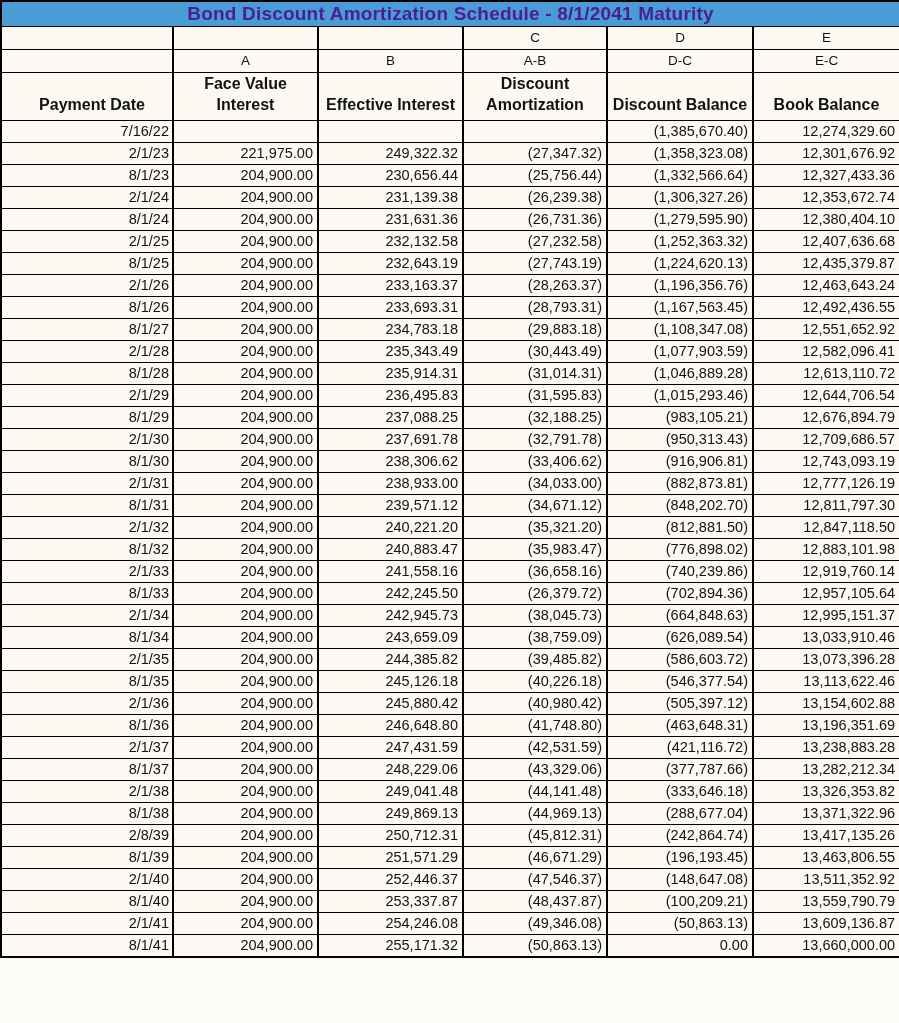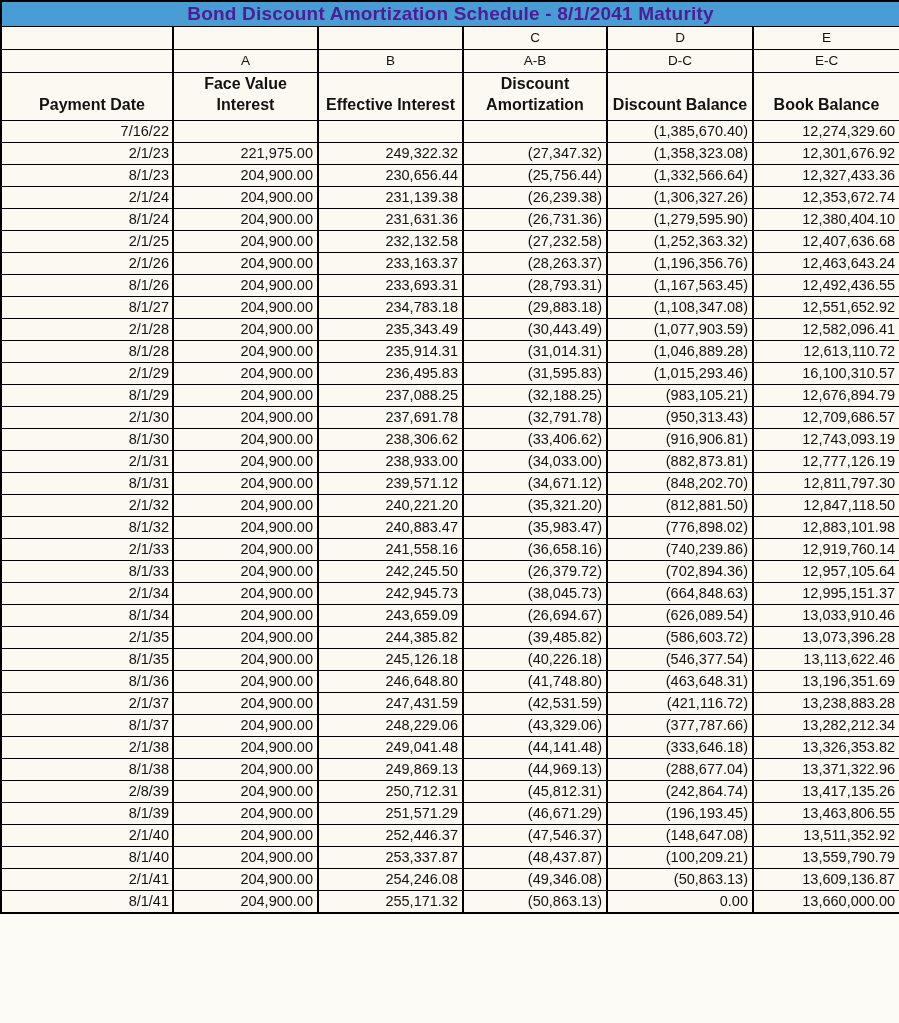--- a/index.html
+++ b/index.html
@@ -158,20 +158,28 @@
         </tr>
         <tr>
           <td class="col-date">2/1/25</td>
           <td>204,900.00</td>
           <td>232,132.58</td>
           <td>(27,232.58)</td>
           <td>(1,252,363.32)</td>
           <td>12,407,636.68</td>
         </tr>
         <tr>
+          <td class="col-date">8/1/25</td>
+          <td>204,900.00</td>
+          <td>232,643.19</td>
+          <td>(27,743.19)</td>
+          <td>(1,224,620.13)</td>
+          <td>12,435,379.87</td>
+        </tr>
+        <tr>
           <td class="col-date">2/1/26</td>
           <td>204,900.00</td>
           <td>233,163.37</td>
           <td>(28,263.37)</td>
           <td>(1,196,356.76)</td>
           <td>12,463,643.24</td>
         </tr>
         <tr>
           <td class="col-date">8/1/26</td>
           <td>204,900.00</td>
@@ -203,21 +211,21 @@
           <td>(31,014.31)</td>
           <td>(1,046,889.28)</td>
           <td>12,613,110.72</td>
         </tr>
         <tr>
           <td class="col-date">2/1/29</td>
           <td>204,900.00</td>
           <td>236,495.83</td>
           <td>(31,595.83)</td>
           <td>(1,015,293.46)</td>
-          <td>16,100,310.57</td>
+          <td>12,644,706.54</td>
         </tr>
         <tr>
           <td class="col-date">8/1/29</td>
           <td>204,900.00</td>
           <td>237,088.25</td>
           <td>(32,188.25)</td>
           <td>(983,105.21)</td>
           <td>12,676,894.79</td>
         </tr>
         <tr>
@@ -289,39 +297,47 @@
           <td>204,900.00</td>
           <td>242,945.73</td>
           <td>(38,045.73)</td>
           <td>(664,848.63)</td>
           <td>12,995,151.37</td>
         </tr>
         <tr>
           <td class="col-date">8/1/34</td>
           <td>204,900.00</td>
           <td>243,659.09</td>
-          <td>(26,694.67)</td>
+          <td>(38,759.09)</td>
           <td>(626,089.54)</td>
           <td>13,033,910.46</td>
         </tr>
         <tr>
           <td class="col-date">2/1/35</td>
           <td>204,900.00</td>
           <td>244,385.82</td>
           <td>(39,485.82)</td>
           <td>(586,603.72)</td>
           <td>13,073,396.28</td>
         </tr>
         <tr>
           <td class="col-date">8/1/35</td>
           <td>204,900.00</td>
           <td>245,126.18</td>
           <td>(40,226.18)</td>
           <td>(546,377.54)</td>
           <td>13,113,622.46</td>
+        </tr>
+        <tr>
+          <td class="col-date">2/1/36</td>
+          <td>204,900.00</td>
+          <td>245,880.42</td>
+          <td>(40,980.42)</td>
+          <td>(505,397.12)</td>
+          <td>13,154,602.88</td>
         </tr>
         <tr>
           <td class="col-date">8/1/36</td>
           <td>204,900.00</td>
           <td>246,648.80</td>
           <td>(41,748.80)</td>
           <td>(463,648.31)</td>
           <td>13,196,351.69</td>
         </tr>
         <tr>

